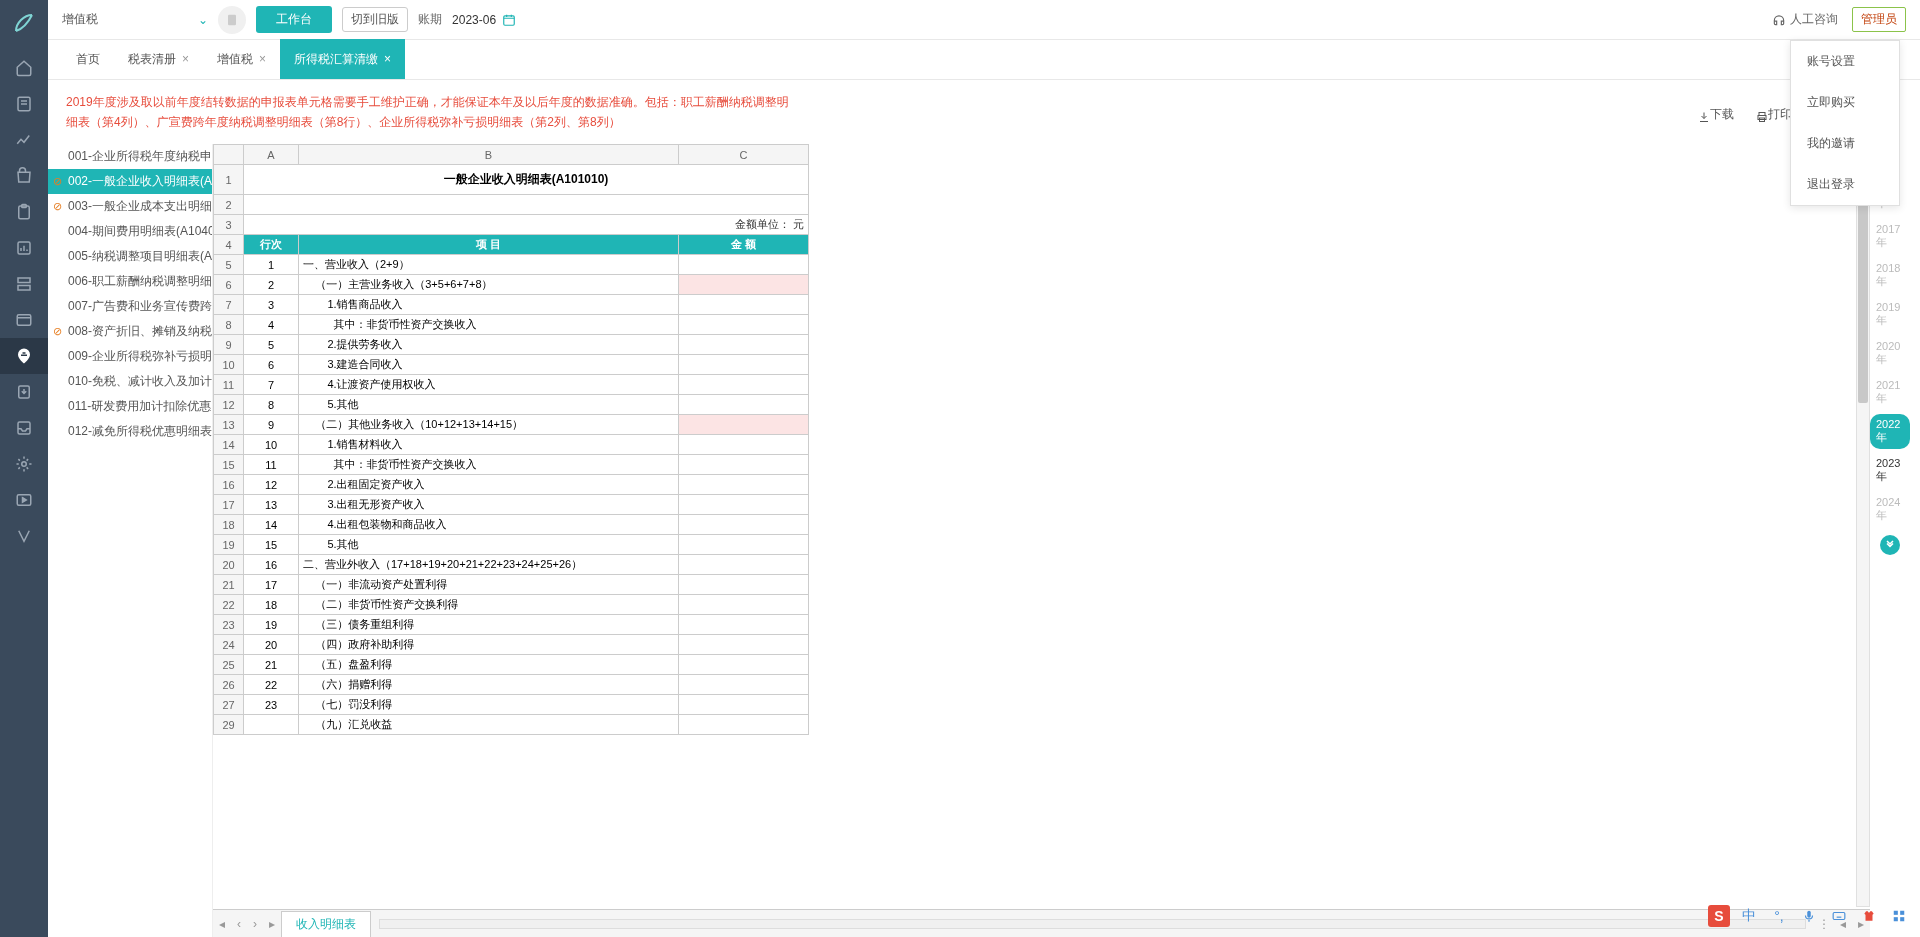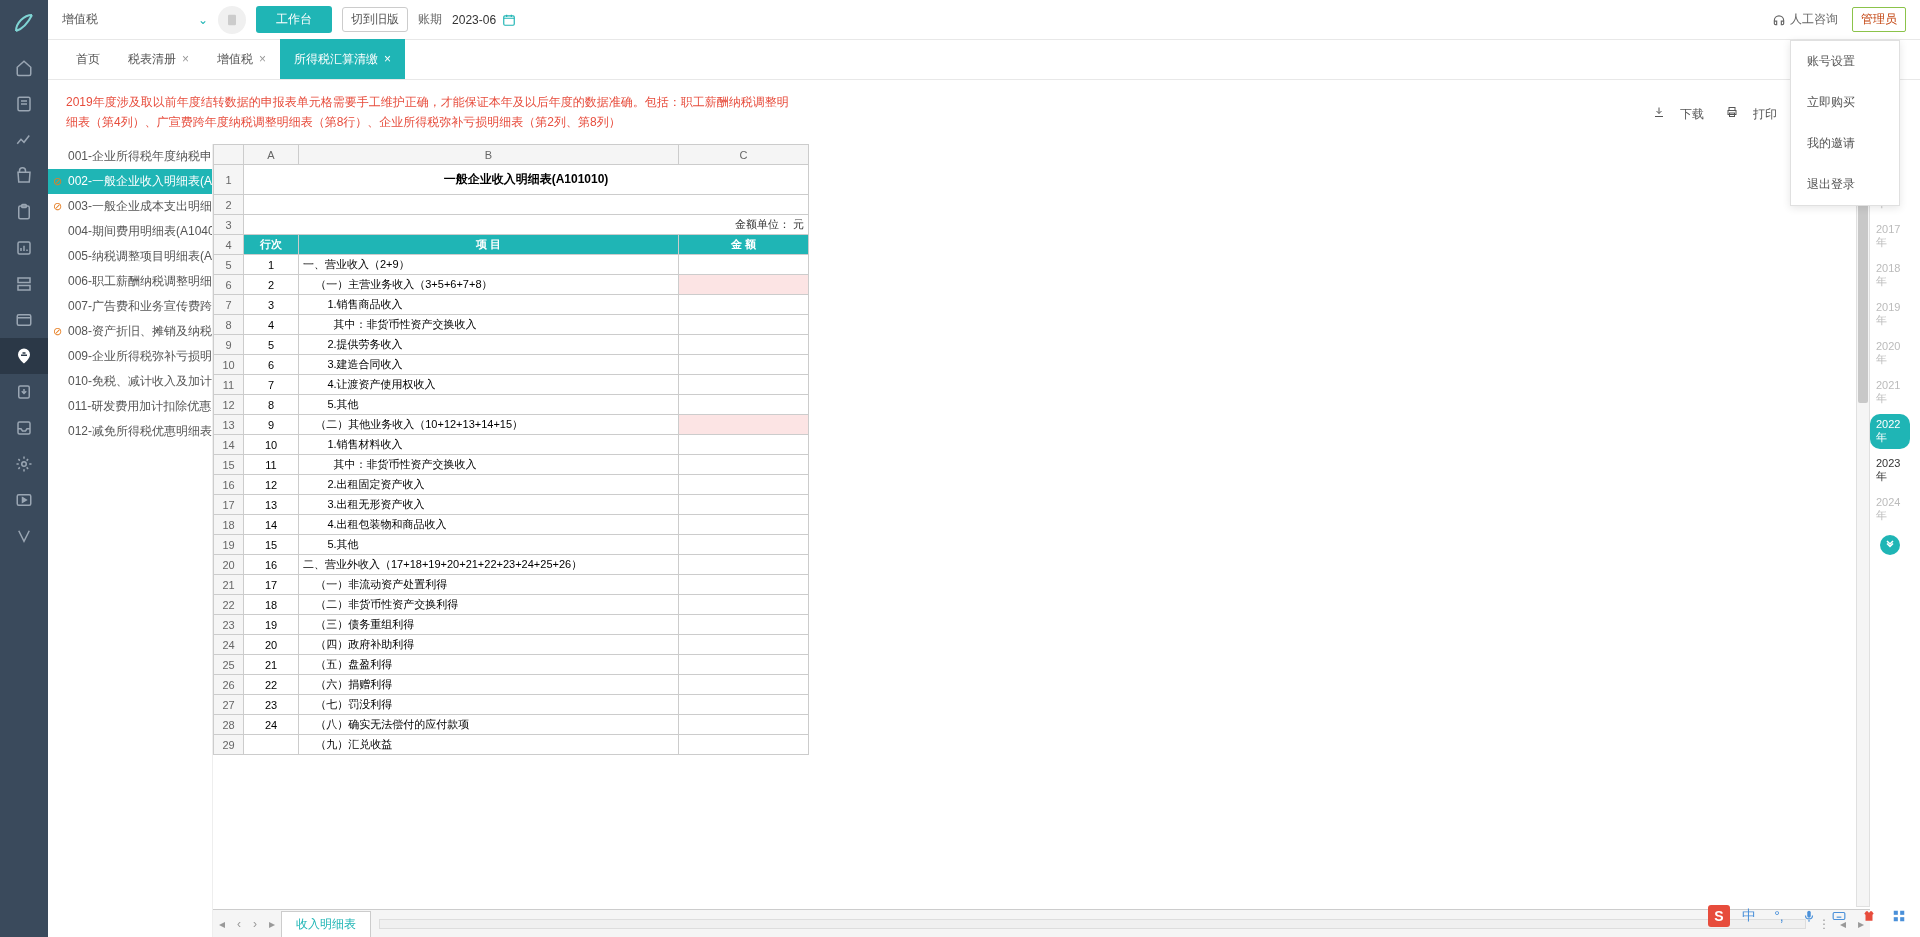--- a/index.html
+++ b/index.html
@@ -21,21 +21,21 @@
 .support{display:flex;align-items:center;gap:4px;color:#666;cursor:pointer}
 .admin-btn{border:1px solid #8bc34a;color:#c2410c;padding:3px 8px;border-radius:2px;cursor:pointer}
 .tabsbar{position:absolute;left:48px;top:40px;right:0;height:40px;background:#fff;border-bottom:1px solid #e8e8e8;display:flex;align-items:flex-end;padding:0 14px}
 .tab{padding:0 14px;height:40px;display:flex;align-items:center;gap:6px;color:#555;cursor:pointer;position:relative}
 .tab .close{color:#999;cursor:pointer}
 .tab.active{background:#1fb5b5;color:#fff}
 .tab.active .close{color:#fff}
 .content{position:absolute;left:48px;top:80px;right:0;bottom:0;display:flex;flex-direction:column}
 .warning{color:#e74c3c;padding:12px 18px;line-height:20px;max-width:760px}
 .toolbar{position:absolute;right:70px;top:26px;display:flex;gap:22px;color:#555}
-.toolbar .tool{display:flex;align-items:flex-start;gap:15px;cursor:pointer}
+.toolbar .tool{display:flex;align-items:flex-end;gap:0;cursor:pointer}
 .main-area{flex:1;display:flex;overflow:hidden;margin-right:50px}
 .form-list{width:165px;border-right:1px solid #eee;overflow-y:auto}
 .form-item{padding:6px 8px 6px 20px;color:#555;cursor:pointer;white-space:nowrap;overflow:hidden;text-overflow:ellipsis;position:relative;font-size:11px;height:25px;display:flex;align-items:center}
 .form-item.selected{background:#1fb5b5;color:#fff}
 .form-item .warn-ic{position:absolute;left:5px;color:#e67e22;font-size:11px}
 .sheet-wrap{flex:1;display:flex;flex-direction:column;overflow:hidden}
 .sheet{flex:1;overflow:auto}
 table{border-collapse:collapse}
 .rownum{width:30px;background:#f5f5f5;border:1px solid #ccc;text-align:center;color:#666;height:20px;font-size:11px}
 .colhead{background:#f5f5f5;border:1px solid #ccc;text-align:center;color:#666;height:20px;font-size:11px}
@@ -436,26 +436,20 @@
                 <td class="cell col-b">&nbsp;&nbsp;&nbsp;&nbsp;（六）捐赠利得</td>
                 <td class="cell col-c"></td>
               </tr>
               <tr>
                 <td class="rownum">27</td>
                 <td class="cell row-idx">23</td>
                 <td class="cell col-b">&nbsp;&nbsp;&nbsp;&nbsp;（七）罚没利得</td>
                 <td class="cell col-c"></td>
               </tr>
               <tr>
-                <td class="rownum">28</td>
-                <td class="cell row-idx">24</td>
-                <td class="cell col-b">&nbsp;&nbsp;&nbsp;&nbsp;（八）确实无法偿付的应付款项</td>
-                <td class="cell col-c"></td>
-              </tr>
-              <tr>
                 <td class="rownum">29</td>
                 <td class="cell row-idx"></td>
                 <td class="cell col-b">&nbsp;&nbsp;&nbsp;&nbsp;（九）汇兑收益</td>
                 <td class="cell col-c"></td>
               </tr>
             </tbody>
           </table>
       </div>
       <div class="sheet-tabs">
         <span class="sheet-nav">◂</span>

